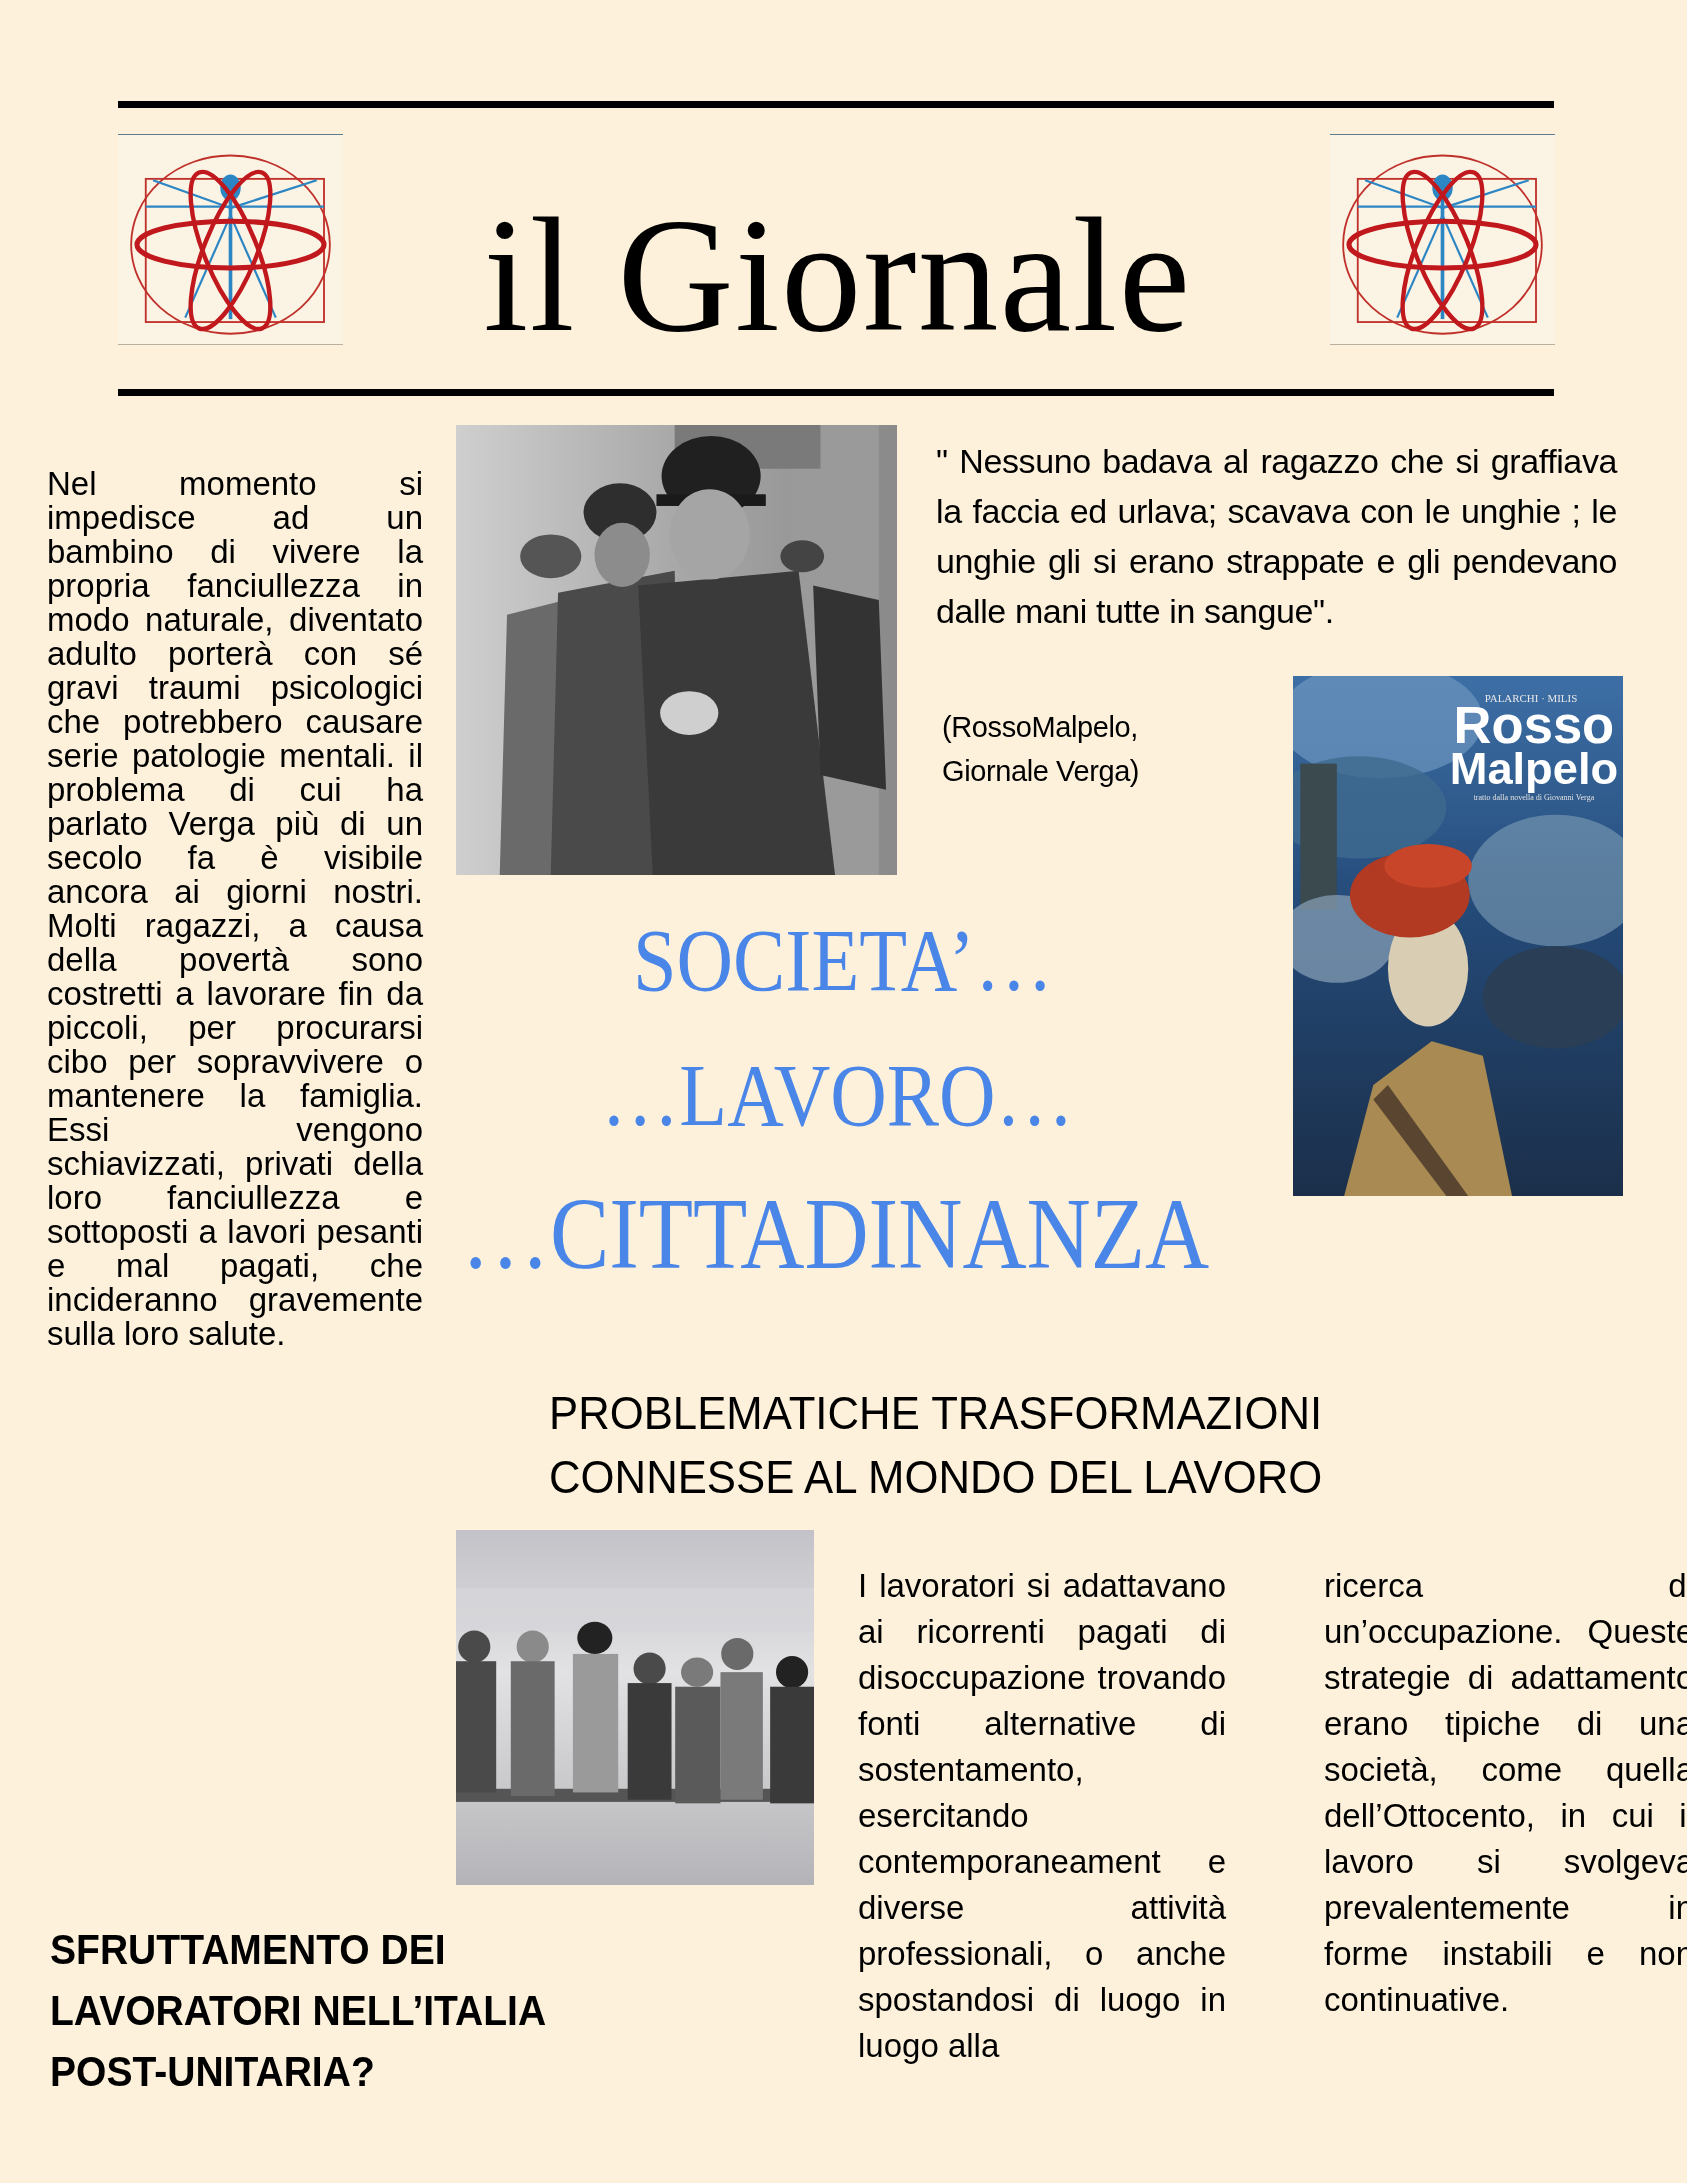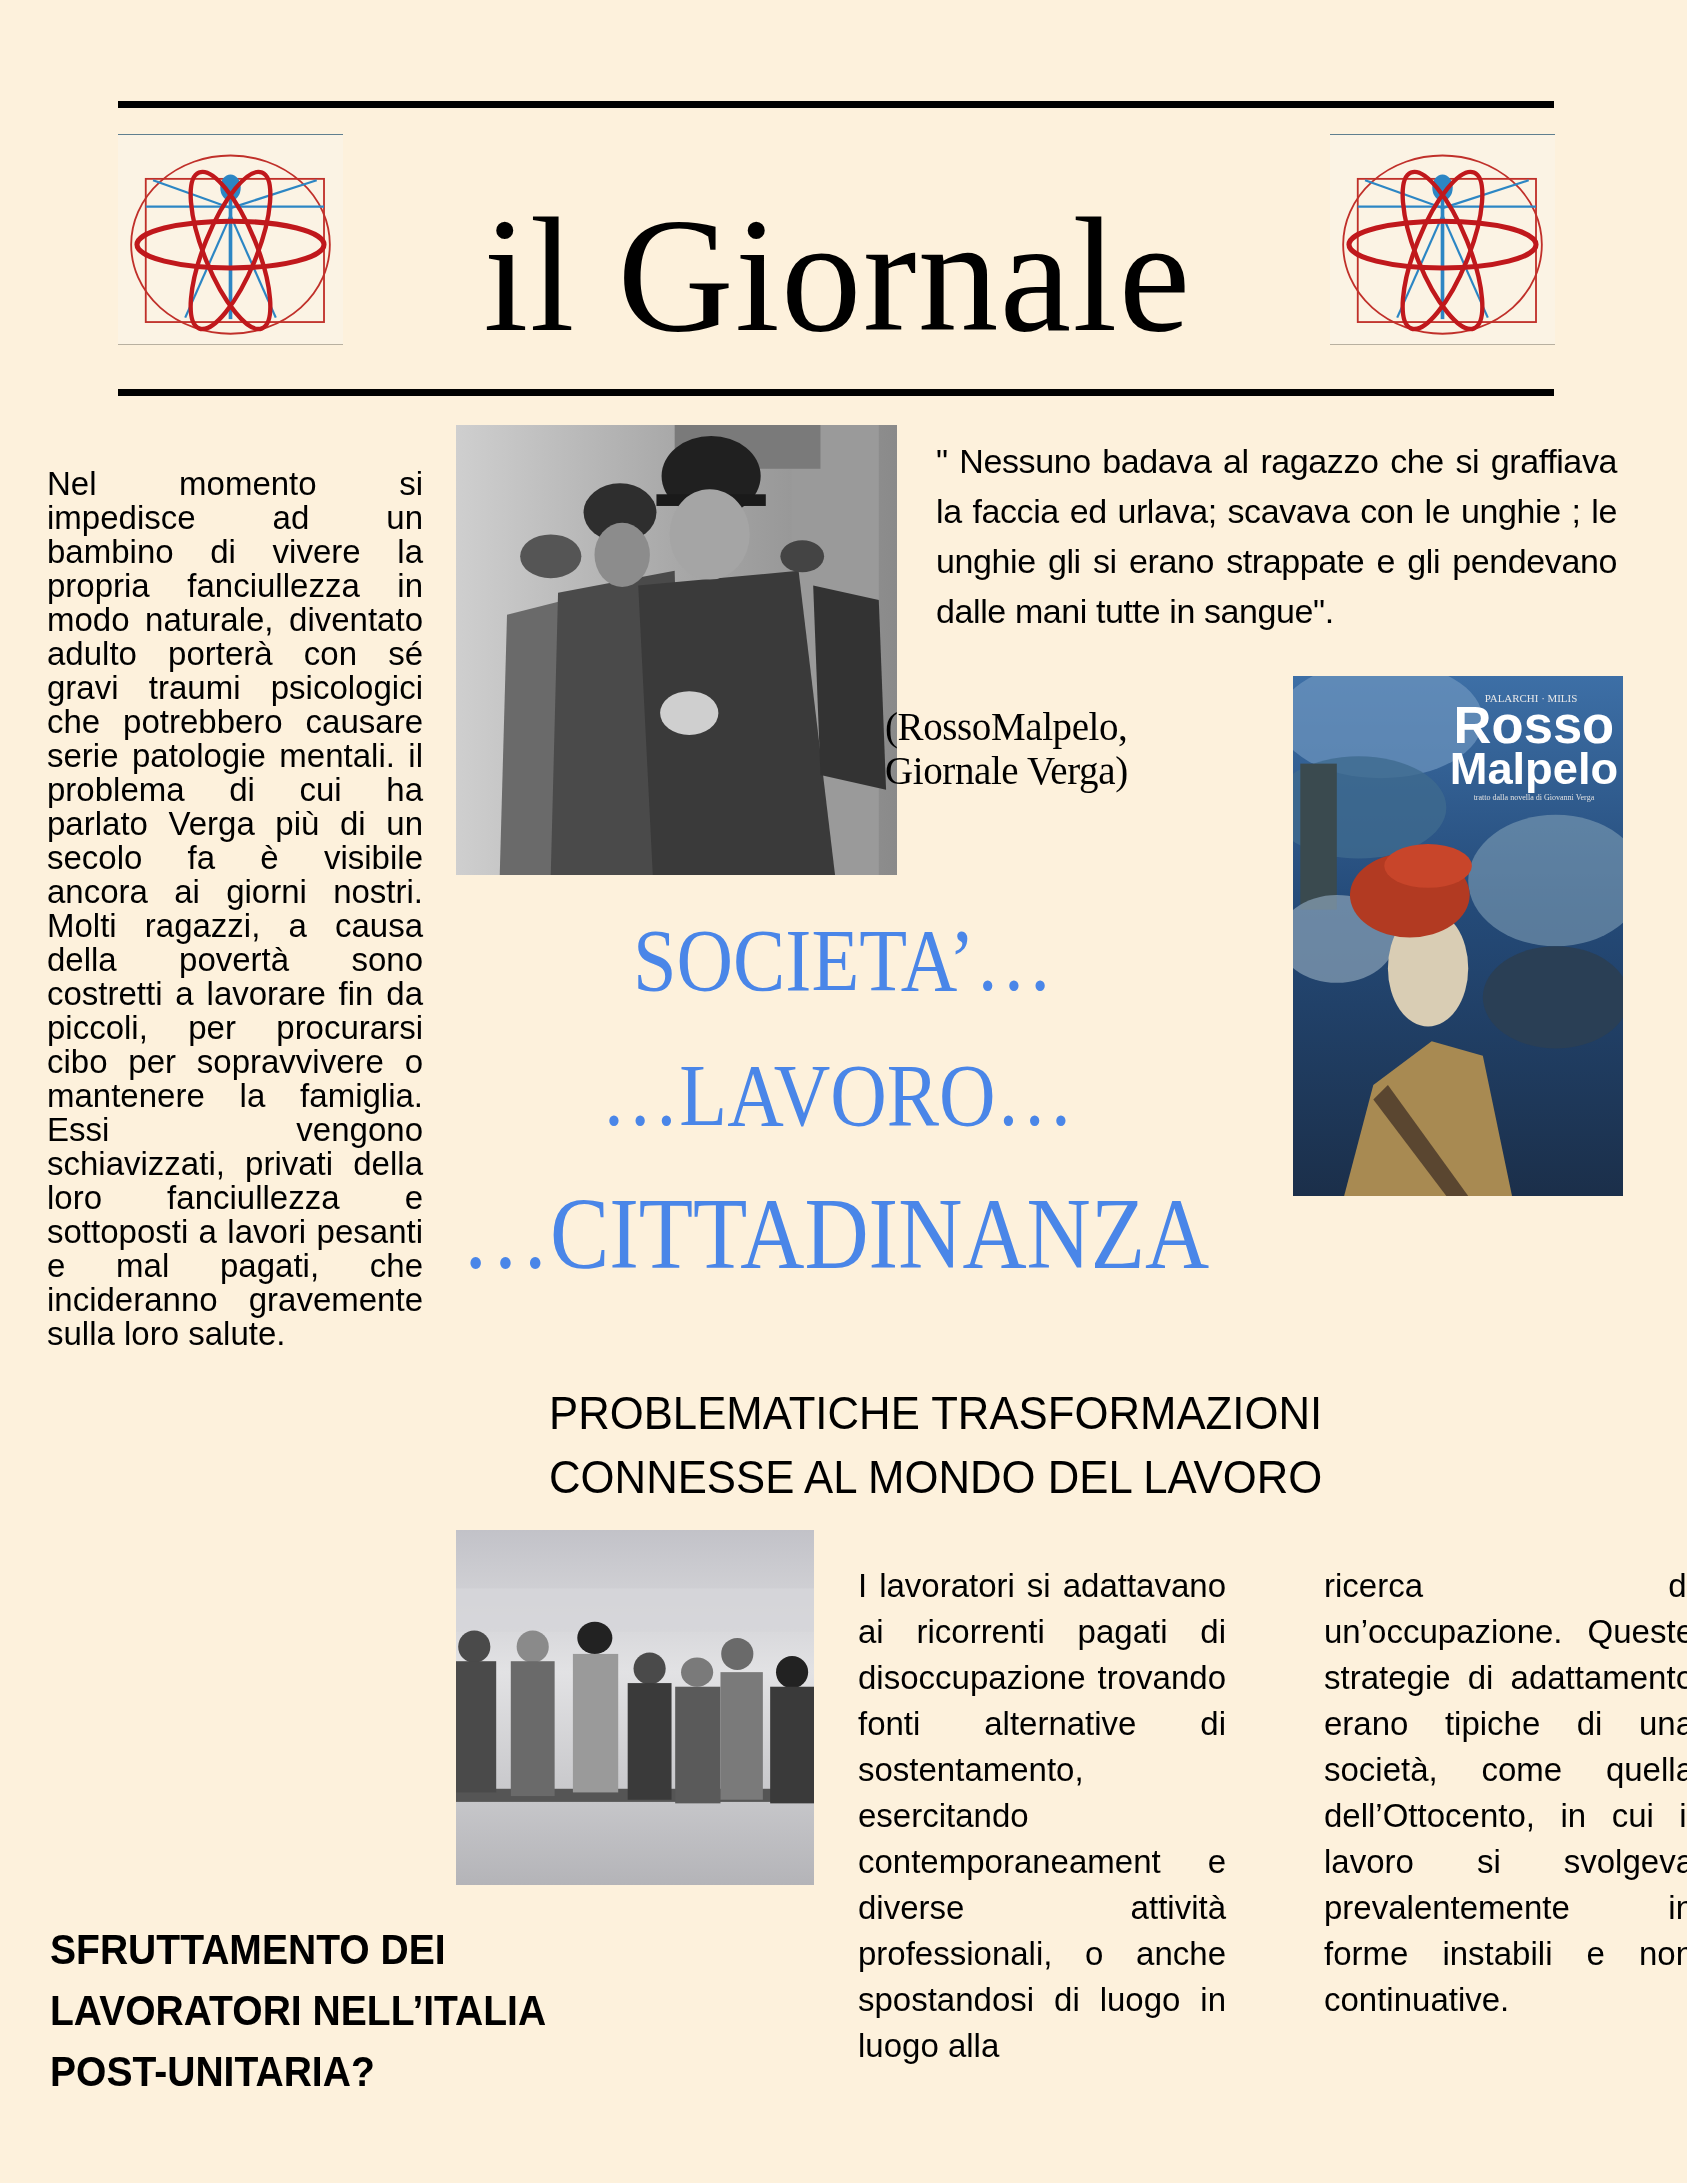--- a/index.html
+++ b/index.html
@@ -26,22 +26,22 @@
       position: absolute; left: 47px; top: 467px; width: 376px;
       font-size: 33px; line-height: 34px;
     }
     .quote {
       position: absolute; left: 936px; top: 436px; width: 681px;
       font-size: 34px; line-height: 50px;
       font-family: "Liberation Sans Narrow", "Liberation Sans", sans-serif;
       letter-spacing: -0.4px;
     }
     .quote-src {
-      position: absolute; left: 885px; top: 705px; width: 292px;
-      font-size: 39px; line-height: 44px; letter-spacing: -0.4px; font-family: Liberation Serif, serif;
+      position: absolute; left: 942px; top: 705px; width: 292px;
+      font-size: 29px; line-height: 44px; letter-spacing: -0.4px;
     }
     .photo { position: absolute; overflow: hidden; }
     .photo svg { width: 100%; height: 100%; display: block; }
     .blue-head {
       position: absolute; color: #4a86e8;
       font-family: "Liberation Serif", serif;
       font-size: 89px; line-height: 1; white-space: nowrap;
       transform: scaleX(0.88); transform-origin: left top;
     }
     .subhead {

